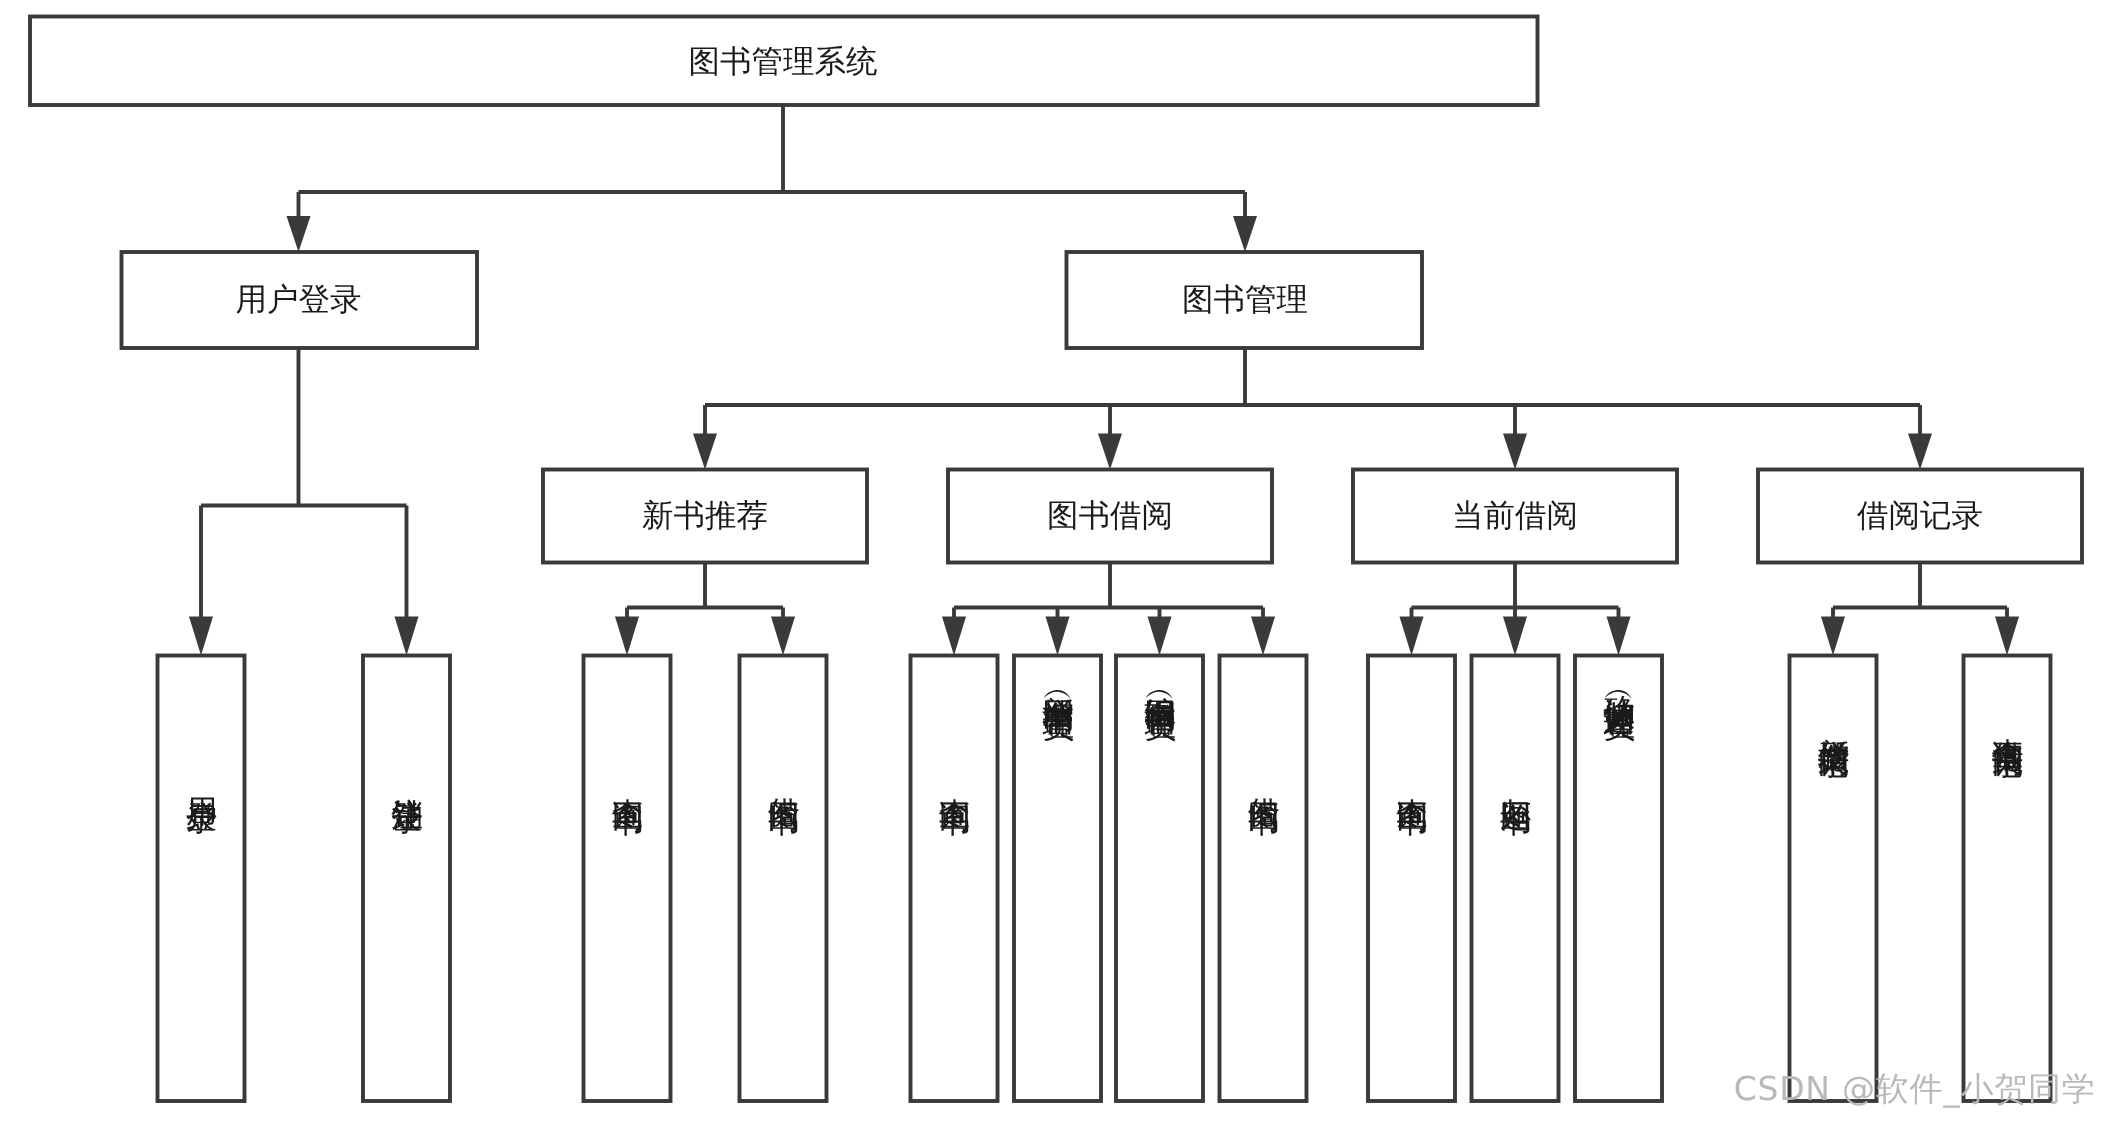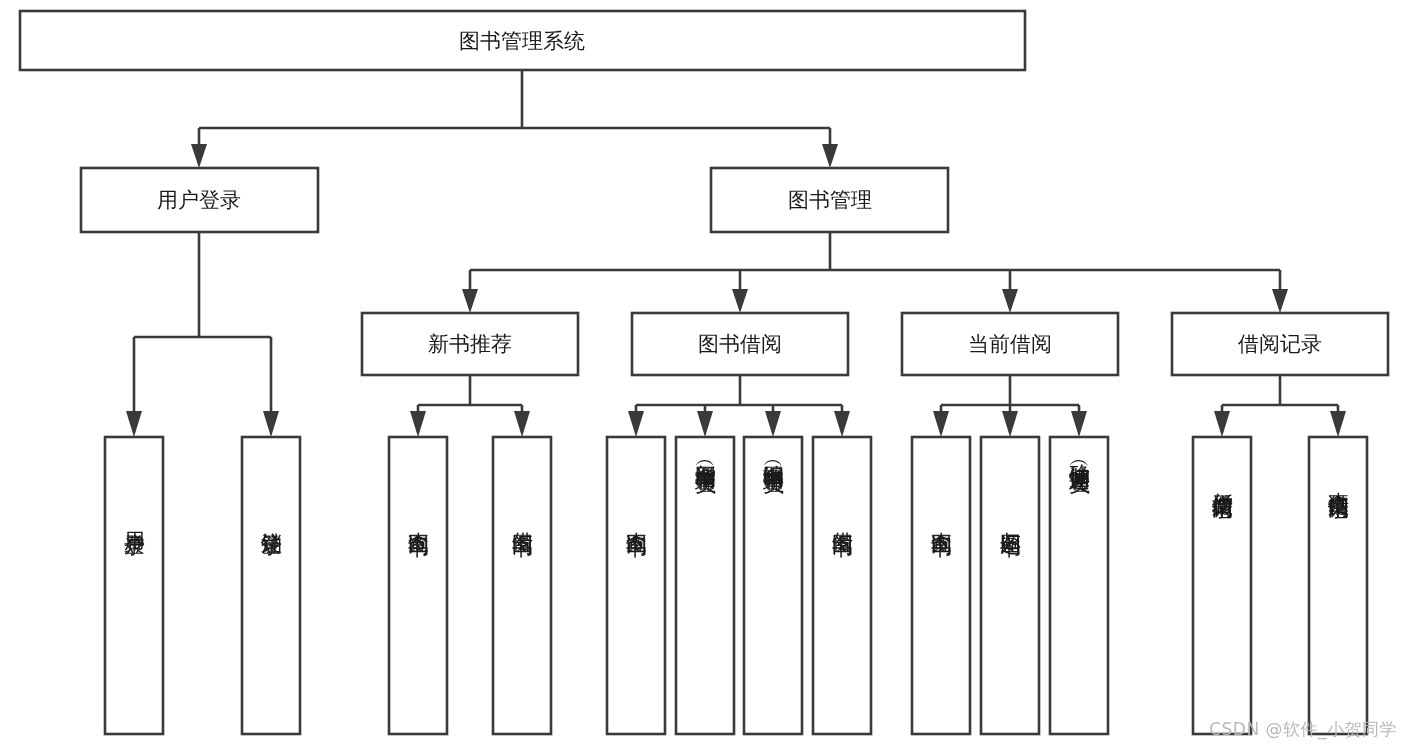--- a/index.html
+++ b/index.html
@@ -63,21 +63,21 @@
     line-height: 1;
     letter-spacing: 1.5px;
     color: #1a1a1a;
     white-space: nowrap;
   }
   .watermark {
     position: absolute;
     right: 8px;
     bottom: 6px;
     font-family: "DejaVu Sans", "Liberation Sans", sans-serif;
-    font-size: 17px;
+    font-size: 22px;
     color: #b9b9b9;
     letter-spacing: 0.5px;
     white-space: nowrap;
     pointer-events: none;
   }
 </style>
 </head>
 <body>
 
 <div id="diagram-root">

